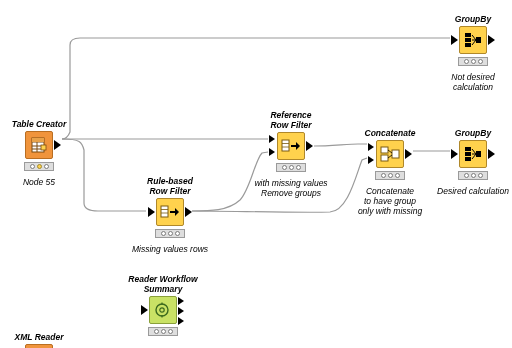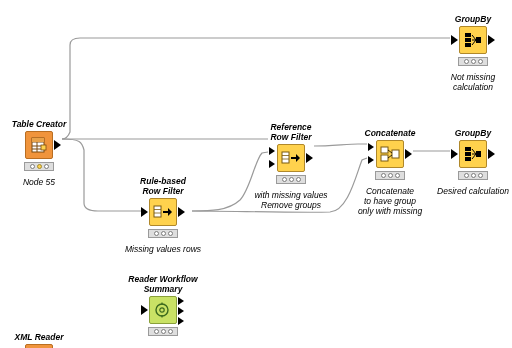--- a/index.html
+++ b/index.html
@@ -167,21 +167,21 @@
       <div class="port port-out"></div>
       <div class="node-status">
         <span class="led"></span>
         <span class="led yellow"></span>
         <span class="led"></span>
       </div>
       <div class="node-sub">Node 55</div>
     </div>
   </div>
 
-  <div class="node" style="left:140px; top:198px;">
+  <div class="node" style="left:147px; top:198px;">
     <div class="node-title">
       <div>Rule-based</div>
       <div>Row Filter</div>
     </div>
     <div class="node-body">
       <div class="node-icon">
         <svg class="icon-svg" width="20" height="18" viewBox="0 0 20 18">
           <rect x="1" y="3" width="7" height="11" fill="#ffffff" stroke="#7a5a10" stroke-width="1"></rect>
           <line x1="1" y1="6.5" x2="8" y2="6.5" stroke="#7a5a10" stroke-width="0.8"></line>
           <line x1="1" y1="10" x2="8" y2="10" stroke="#7a5a10" stroke-width="0.8"></line>
@@ -193,21 +193,21 @@
       <div class="port port-out"></div>
       <div class="node-status">
         <span class="led"></span>
         <span class="led"></span>
         <span class="led"></span>
       </div>
       <div class="node-sub">Missing values rows</div>
     </div>
   </div>
 
-  <div class="node" style="left:268px; top:144px;">
+  <div class="node" style="left:268px; top:132px;">
     <div class="node-title">
       <div>Reference</div>
       <div>Row Filter</div>
     </div>
     <div class="node-body">
       <div class="node-icon">
         <svg class="icon-svg" width="20" height="18" viewBox="0 0 20 18">
           <rect x="1" y="3" width="7" height="11" fill="#ffffff" stroke="#7a5a10" stroke-width="1"></rect>
           <line x1="1" y1="6.5" x2="8" y2="6.5" stroke="#7a5a10" stroke-width="0.8"></line>
           <line x1="1" y1="10" x2="8" y2="10" stroke="#7a5a10" stroke-width="0.8"></line>
@@ -296,21 +296,21 @@
         </svg>
       </div>
       <div class="port port-in"></div>
       <div class="port port-out"></div>
       <div class="node-status">
         <span class="led"></span>
         <span class="led"></span>
         <span class="led"></span>
       </div>
       <div class="node-sub">
-        <div>Not missing</div>
+        <div>Not desired</div>
         <div>calculation</div>
       </div>
     </div>
   </div>
 
   <div class="node" style="left:16px; top:296px;margin-top:48px;">
     <div class="node-title">XML Reader</div>
     <div class="node-body">
       <div class="node-icon orange">
         <svg class="icon-svg" width="20" height="18" viewBox="0 0 20 18">

